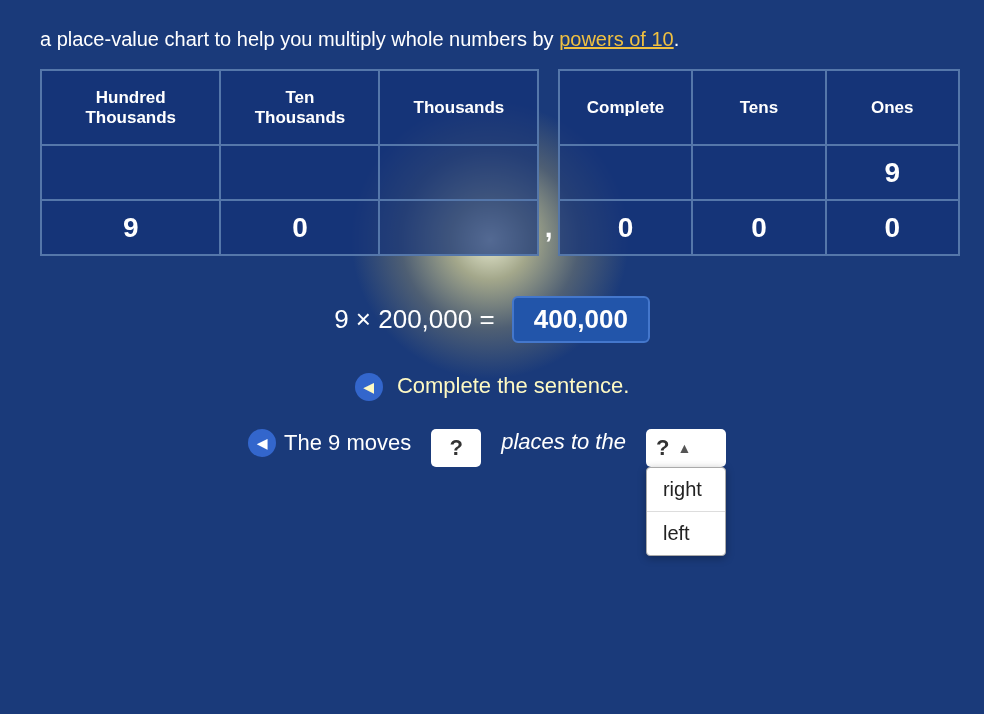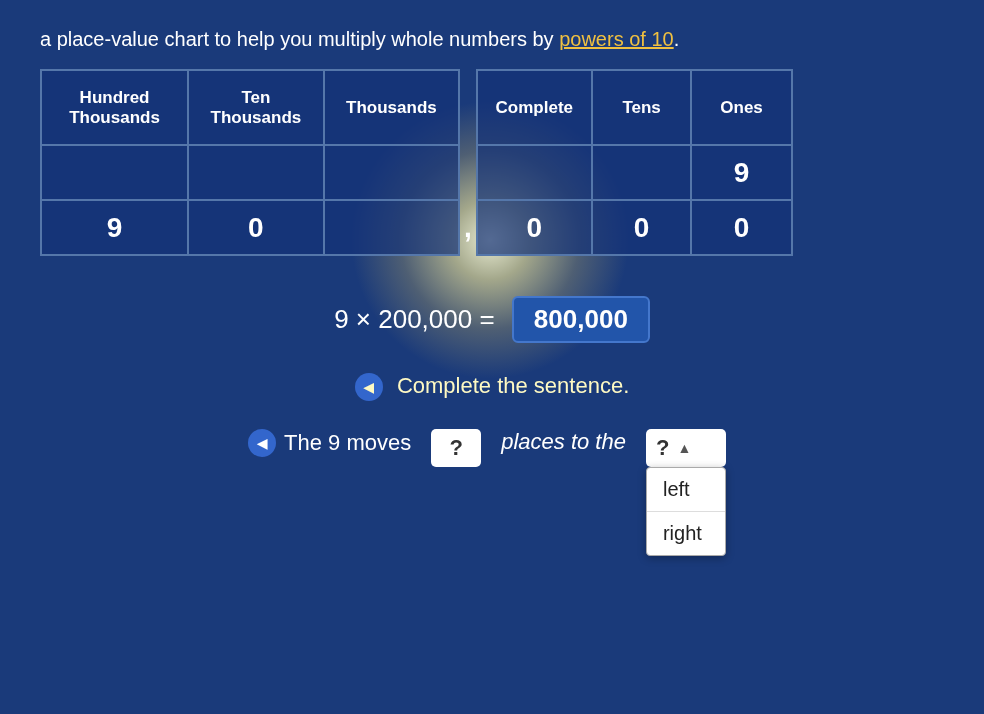--- a/index.html
+++ b/index.html
@@ -41,21 +41,21 @@
       margin-left: 10px;
     }
 
     .header-text .link {
       color: #f0c040;
       text-decoration: underline;
     }
 
     
     .place-value-table {
-      width: 753px;
+      width: 920px;
       border-collapse: collapse;
       margin: 0 auto 0 10px;
       position: relative;
       z-index: 2;
     }
 
     .place-value-table th, .place-value-table td {
       border: 2px solid #5577aa;
       text-align: center;
       padding: 10px 8px;
@@ -268,21 +268,21 @@
         <td class="comma-cell">,</td>
         <td>0</td>
         <td>0</td>
         <td>0</td>
       </tr>
     </tbody>
   </table>
 
   <div class="equation-section">
     <span>9 × 200,000 =</span>
-    <span class="equation-result">800,000</span>
+    <span class="equation-result">400,000</span>
   </div>
 
   <div class="complete-section">
     <span class="audio-icon">◀</span>
     <span>Complete the sentence.</span>
   </div>
 
   <div class="sentence-section">
     <span class="sentence-text">
       <span class="audio-icon">◀</span>
@@ -292,19 +292,19 @@
     <span class="sentence-box">?</span>
 
     <span style="margin: 0 10px; font-style: italic;">places to the</span>
 
     <div class="dropdown-container">
       <button class="dropdown-trigger">
         <span>?</span>
         <span class="arrow">▲</span>
       </button>
       <div class="dropdown-menu">
+        <div class="menu-item">right</div>
         <div class="menu-item">left</div>
-        <div class="menu-item">right</div>
       </div>
     </div>
 
   </div>
 </div>
 
 </body></html>

